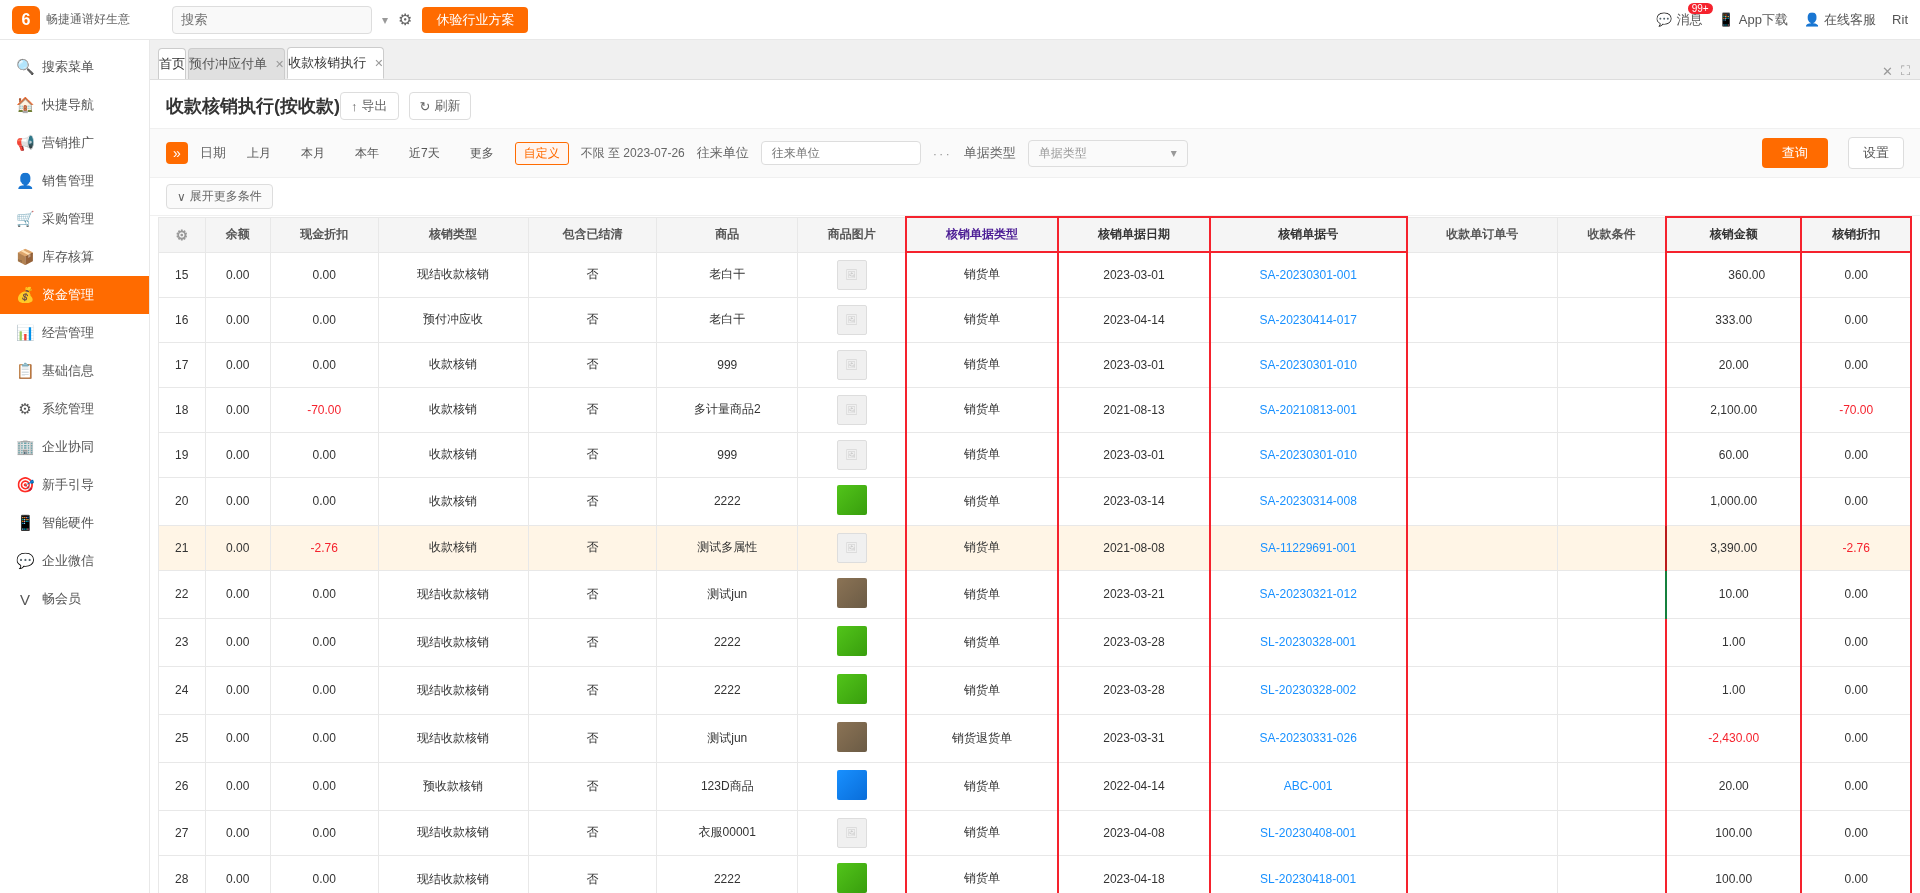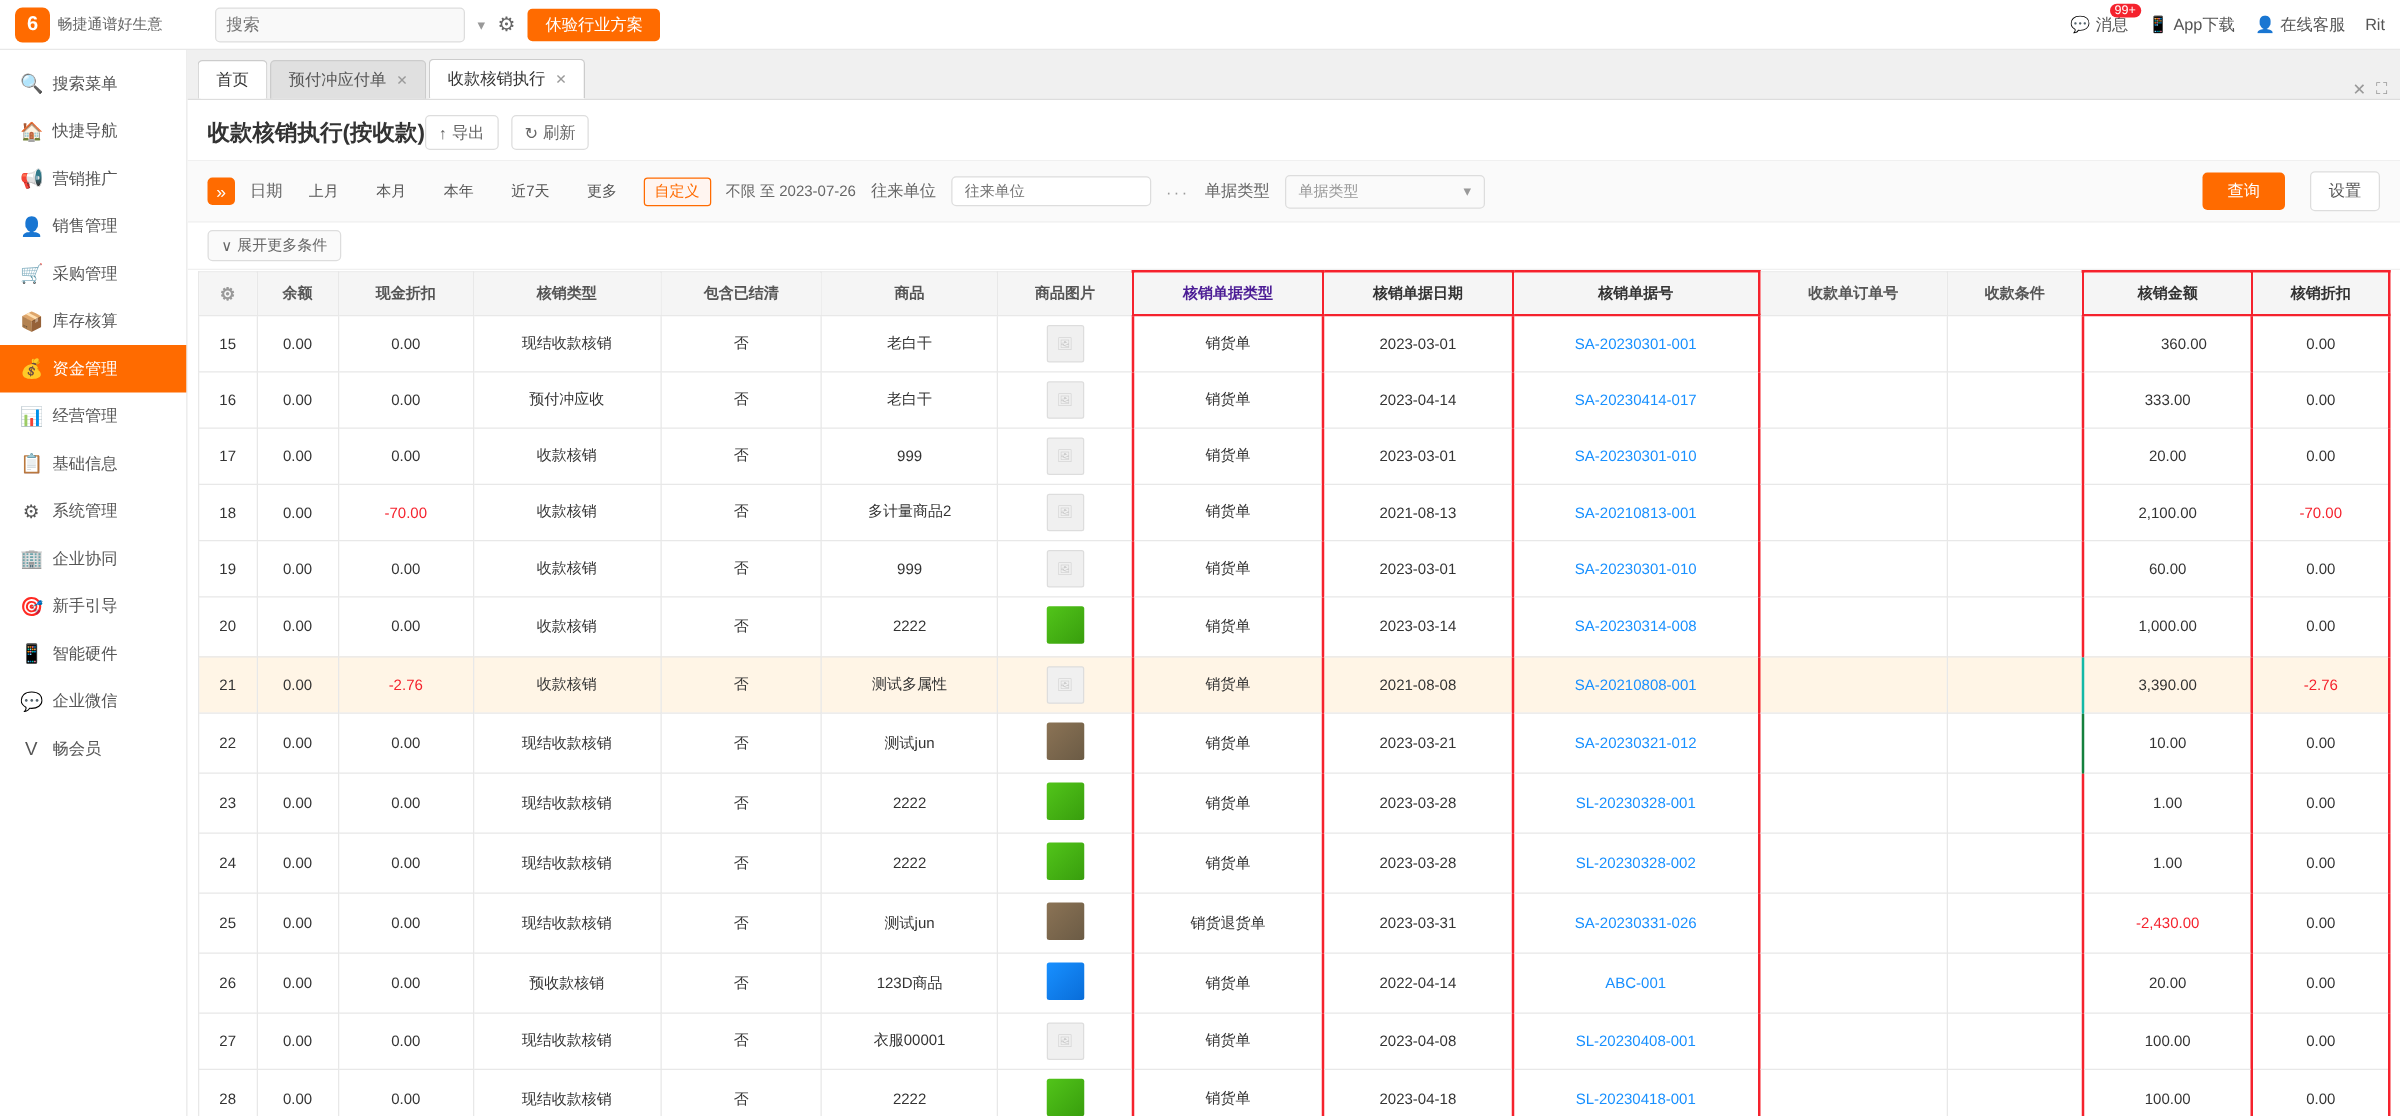--- a/index.html
+++ b/index.html
@@ -26,21 +26,21 @@
     .sidebar { width: 150px; background: #fff; border-right: 1px solid #e8e8e8; display: flex; flex-direction: column; padding-top: 8px; }
     .sidebar-item { display: flex; align-items: center; gap: 8px; padding: 10px 16px; cursor: pointer; color: #555; font-size: 13px; }
     .sidebar-item.active { background: #ff6b00; color: white; border-radius: 0; }
     .sidebar-icon { font-size: 15px; width: 18px; text-align: center; }
 
     
     .main { flex: 1; display: flex; flex-direction: column; overflow: hidden; }
 
     
     .tab-bar { height: 40px; background: #f0f0f0; display: flex; align-items: flex-end; padding-left: 8px; border-bottom: 1px solid #ddd; }
-    .tab { display: flex; align-items: center; gap: 6px; padding: 6px 14px; background: #e0e0e0; border: 1px solid #ccc; border-bottom: none; border-radius: 4px 4px 0 0; cursor: pointer; font-size: 13px; color: #555; margin-right: 2px; }
+    .tab { display: flex; align-items: center; gap: 6px; padding: 6px 0; background: #e0e0e0; border: 1px solid #ccc; border-bottom: none; border-radius: 4px 4px 0 0; cursor: pointer; font-size: 13px; color: #555; margin-right: 2px; }
     .tab.home { background: #fff; color: #333; }
     .tab.active { background: #fff; color: #333; border-bottom: 1px solid #fff; }
     .tab-close { color: #999; font-size: 11px; cursor: pointer; margin-left: 2px; }
     .tab-bar-right { margin-left: auto; display: flex; align-items: center; padding: 0 10px; gap: 8px; color: #999; }
 
     
     .content { flex: 1; background: #fff; overflow: hidden; display: flex; flex-direction: column; }
 
     
     .page-header { padding: 12px 16px 8px; display: flex; align-items: center; border-bottom: 1px solid #f0f0f0; }
@@ -359,24 +359,24 @@
               <tr style="background: rgb(255, 245, 230);">
     <td>21</td>
     <td>0.00</td>
     <td style="color:#f5222d;">-2.76</td>
     <td>收款核销</td>
     <td>否</td>
     <td>测试多属性</td>
     <td><div style="width:30px;height:30px;background:#f0f0f0;border:1px solid #ddd;border-radius:2px;display:inline-flex;align-items:center;justify-content:center;color:#ccc;font-size:10px;">🖼</div></td>
     <td style="border-left:2px solid #f5222d;border-right:2px solid #f5222d;">销货单</td>
     <td style="border-left:2px solid #f5222d;border-right:2px solid #f5222d;">2021-08-08</td>
-    <td style="border-left:2px solid #f5222d;border-right:2px solid #f5222d;"><a class="link-text" href="#">SA-20210808-001</a></td>
-    <td></td>
-    <td></td>
-    <td style="border-left:2px solid #14b8a6;border-right:2px solid #f5222d;">3,390.00</td>
+    <td style="border-left:2px solid #f5222d;border-right:2px solid #f5222d;"><a class="link-text" href="#">SA-11229691-001</a></td>
+    <td></td>
+    <td></td>
+    <td style="border-left:2px solid #b91c1c;border-right:2px solid #f5222d;">3,390.00</td>
     <td style="border-left:2px solid #f5222d;border-right:2px solid #f5222d;color:#f5222d;">-2.76</td>
   </tr>
               <tr>
     <td>22</td>
     <td>0.00</td>
     <td style="">0.00</td>
     <td>现结收款核销</td>
     <td>否</td>
     <td>测试jun</td>
     <td><div style="width:30px;height:30px;background:linear-gradient(135deg,#8B7355,#6B5B45);border-radius:2px;display:inline-block;"></div></td>

